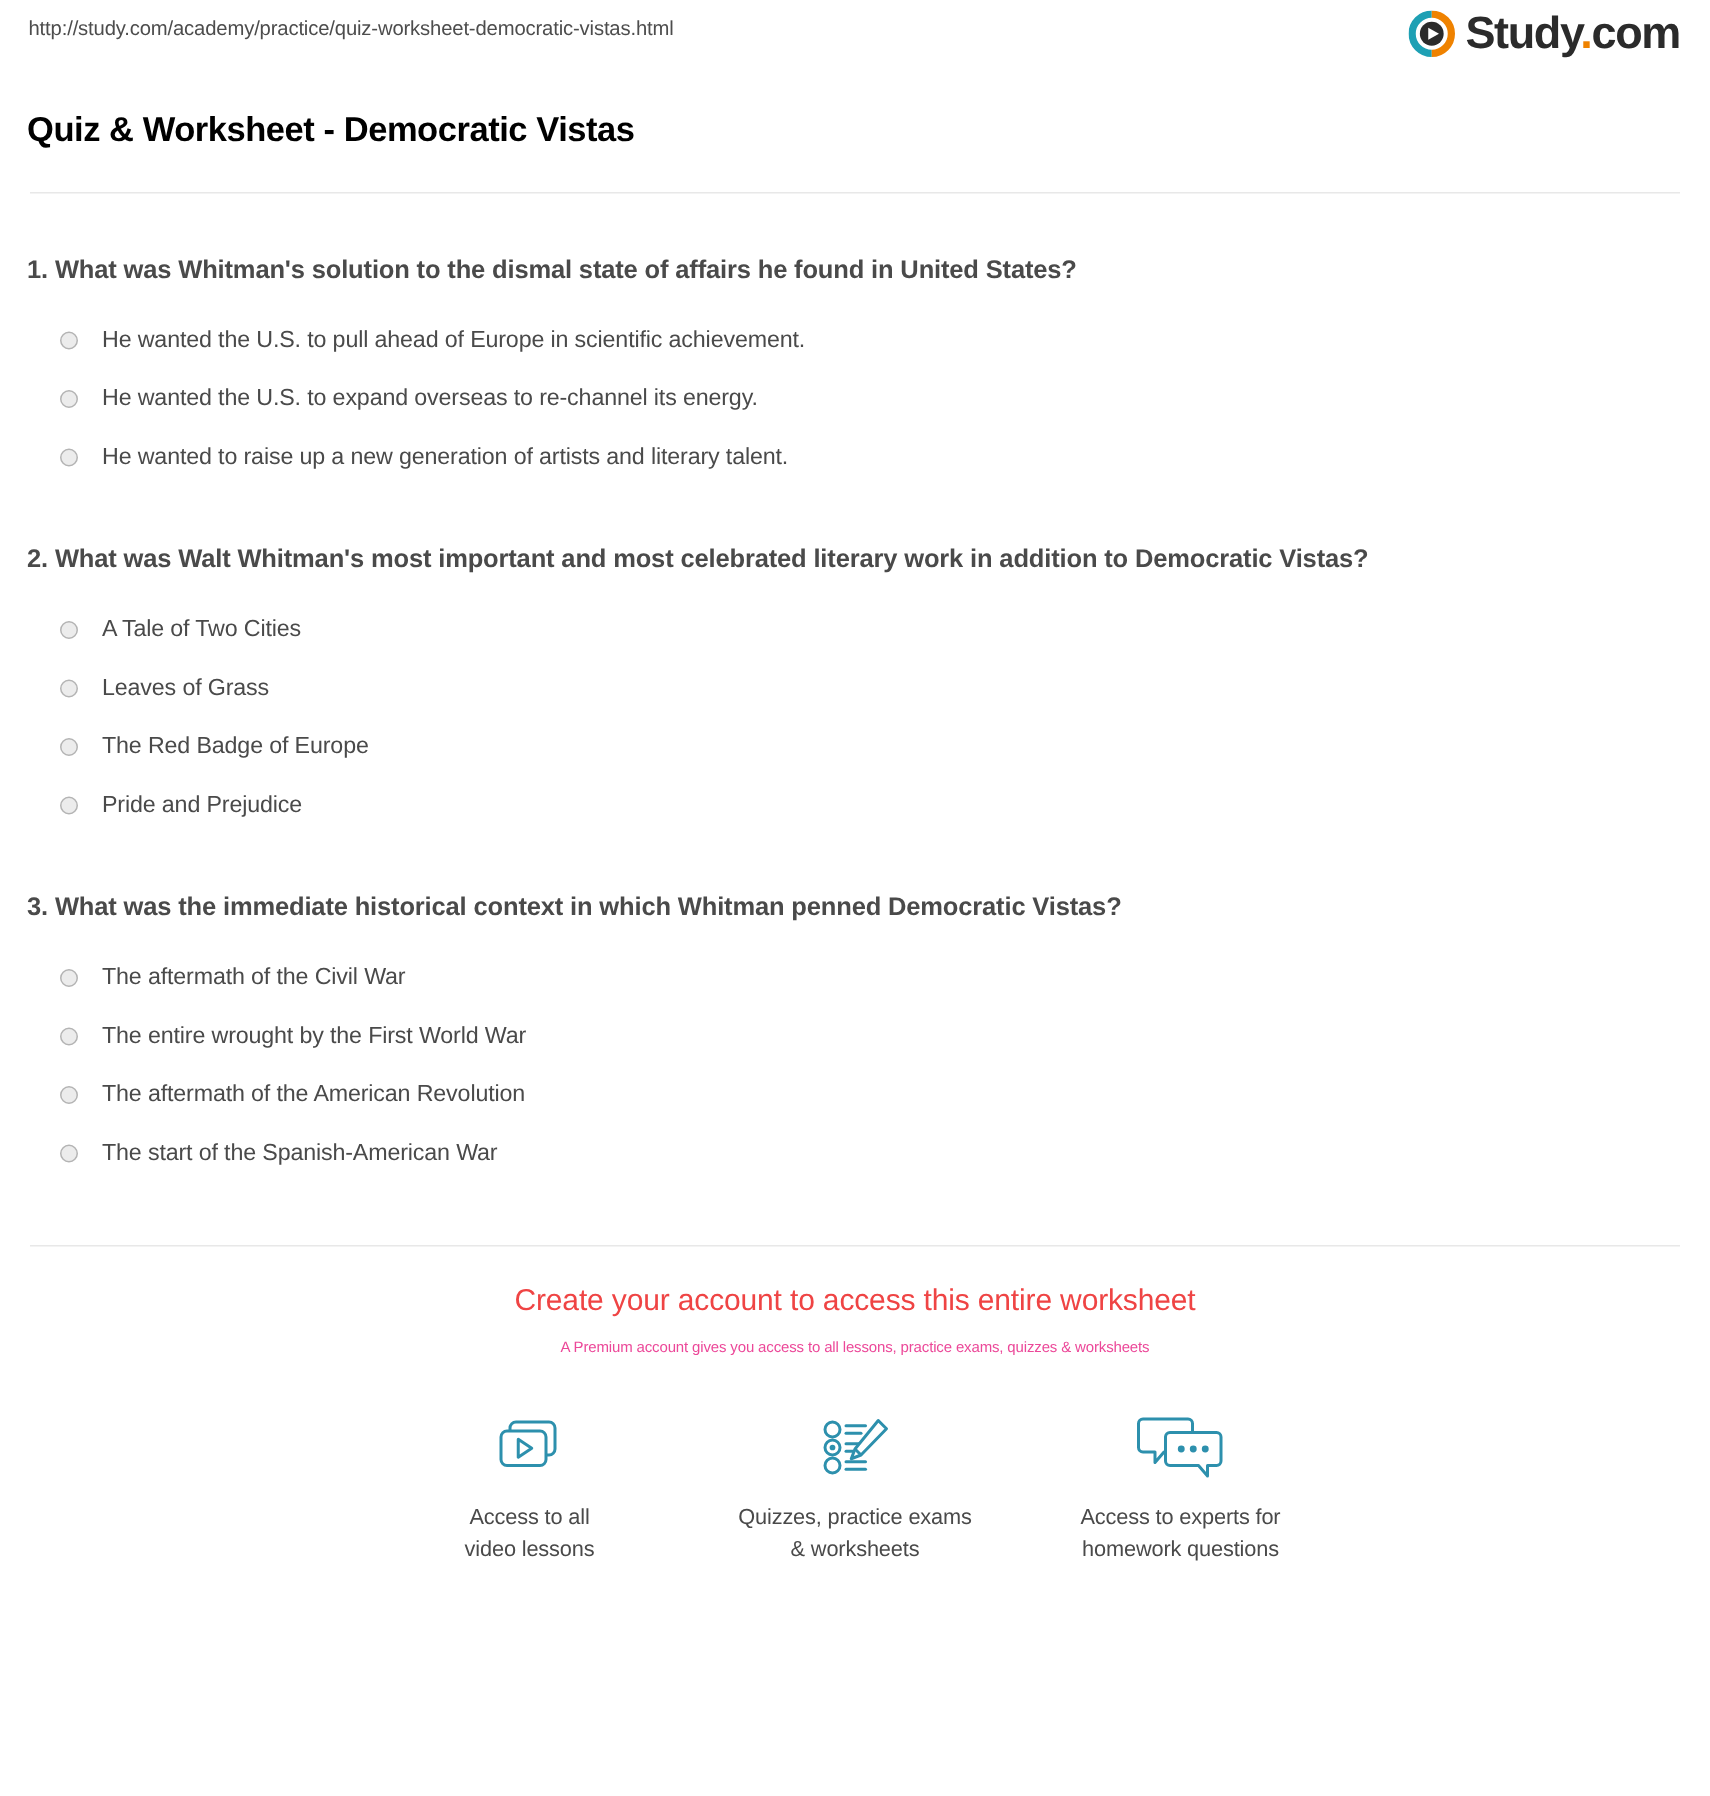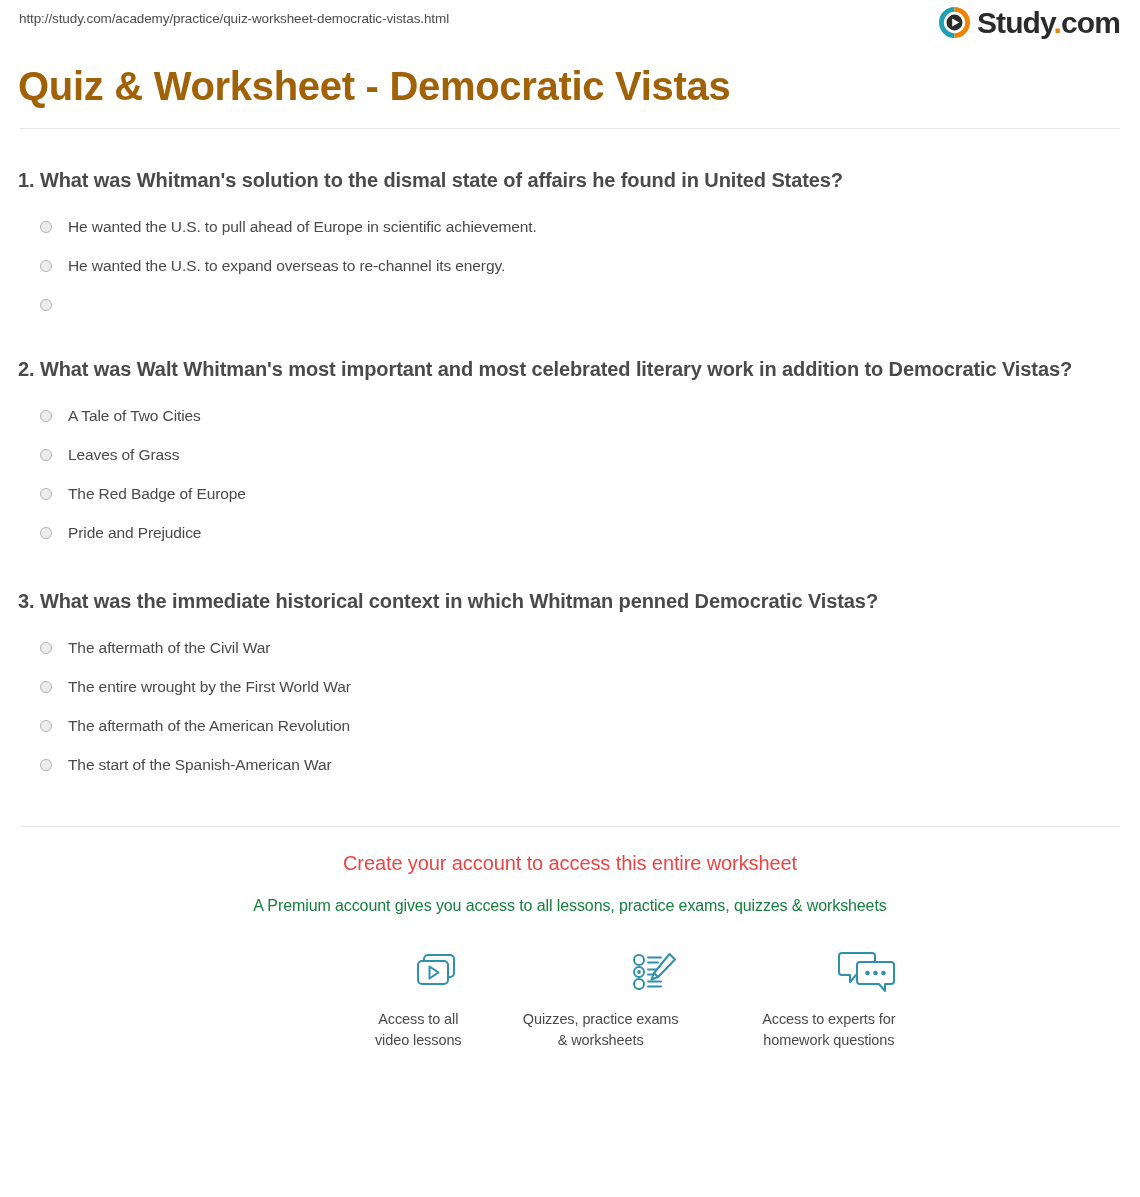--- a/index.html
+++ b/index.html
@@ -52,43 +52,43 @@
     font-weight: bold;
     color: #2b2b2b;
     letter-spacing: -0.9px;
     line-height: 31px;
     white-space: nowrap;
   }
   .logo-text .dot { color: #ef8200; }
 
   
   .title {
-    font-size: 40px;
+    font-size: 23px;
     font-weight: bold;
-    color: #a16207;
+    color: #000000;
     letter-spacing: -0.3px;
     line-height: 36px;
     padding-left: 2px;
     margin-top: 10px;
   }
 
   .rule {
     height: 1px;
     background: #e8e8e8;
     margin: 24px 4px 0 4px;
   }
 
   
   .questions { padding: 0 2px; }
 
   .question-block { margin-top: 34px; }
   .question-block:first-child { margin-top: 36px; }
 
   .question-text {
-    font-size: 20px;
+    font-size: 17px;
     font-weight: bold;
     color: #4a4a4a;
     line-height: 30px;
     letter-spacing: -0.1px;
     max-width: 1070px;
   }
 
   .options { margin-top: 12px; }
 
   .option {
@@ -127,40 +127,40 @@
   .cta { text-align: center; padding-top: 22px; }
 
   .cta-heading {
     font-size: 20px;
     color: #ef4444;
     line-height: 28px;
     letter-spacing: -0.1px;
   }
 
   .cta-sub {
-    font-size: 16px;
-    color: #15803d;
+    font-size: 10px;
+    color: #ec4899;
     line-height: 20px;
-    margin-top: 19px;
+    margin-top: 8px;
     letter-spacing: -0.1px;
   }
 
   .perks {
     display: flex;
     justify-content: center;
     margin-top: 33px;
     gap: 0;
   }
 
   .perk {
     width: 217px;
     text-align: center;
     display: flex;
     flex-direction: column;
-    align-items: flex-end;
+    align-items: center;
   }
 
   .perk-icon {
     height: 46px;
     display: flex;
     align-items: center;
     justify-content: center;
   }
 
   .perk-label {
@@ -211,20 +211,21 @@
         <label class="option">
           <span class="radio"></span>
           <span class="option-label">He wanted the U.S. to pull ahead of Europe in scientific achievement.</span>
         </label>
         <label class="option">
           <span class="radio"></span>
           <span class="option-label">He wanted the U.S. to expand overseas to re-channel its energy.</span>
         </label>
         <label class="option">
           <span class="radio"></span>
+          <span class="option-label">He wanted to raise up a new generation of artists and literary talent.</span>
         </label>
       </div>
     </div>
 
     <div class="question-block">
       <div class="question-text">2. What was Walt Whitman's most important and most celebrated literary work in addition to Democratic Vistas?</div>
       <div class="options">
         <label class="option">
           <span class="radio"></span>
           <span class="option-label">A Tale of Two Cities</span>

